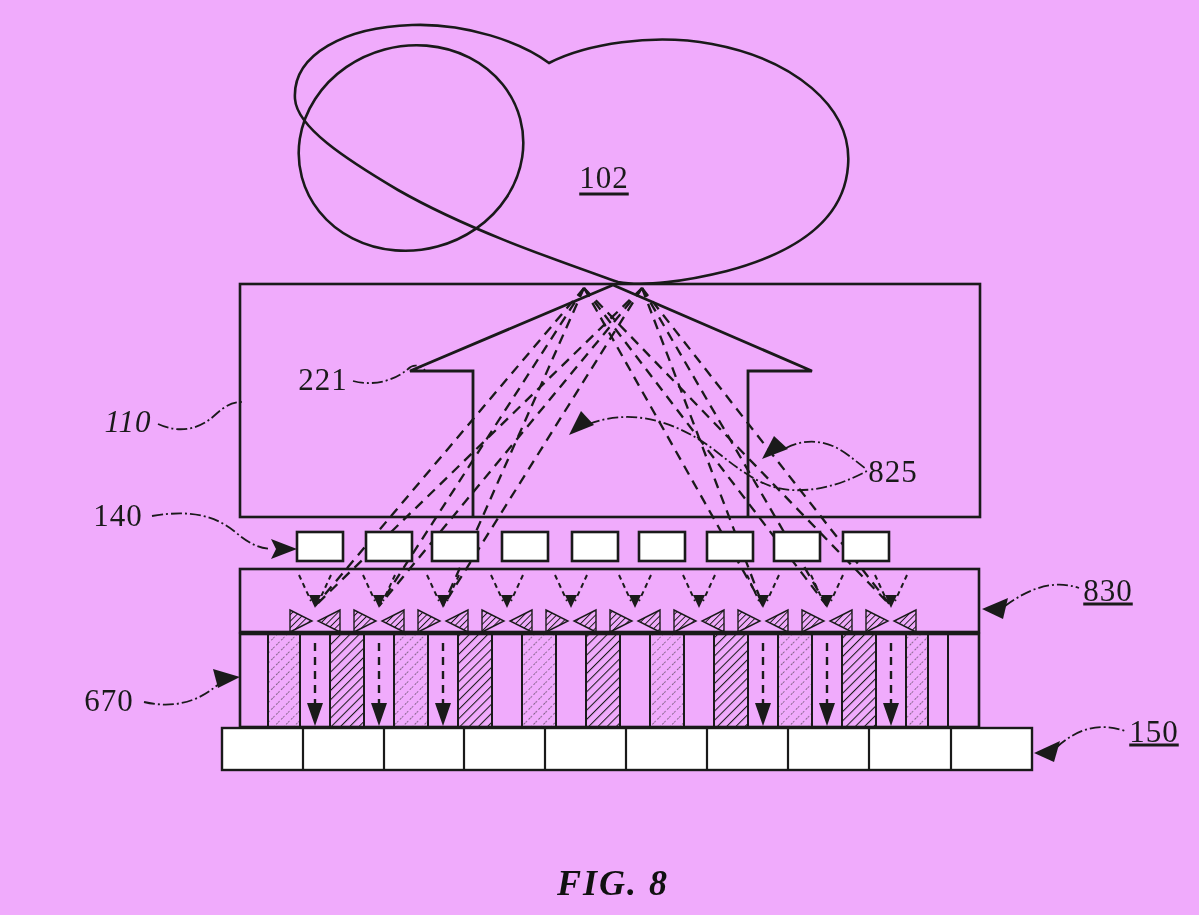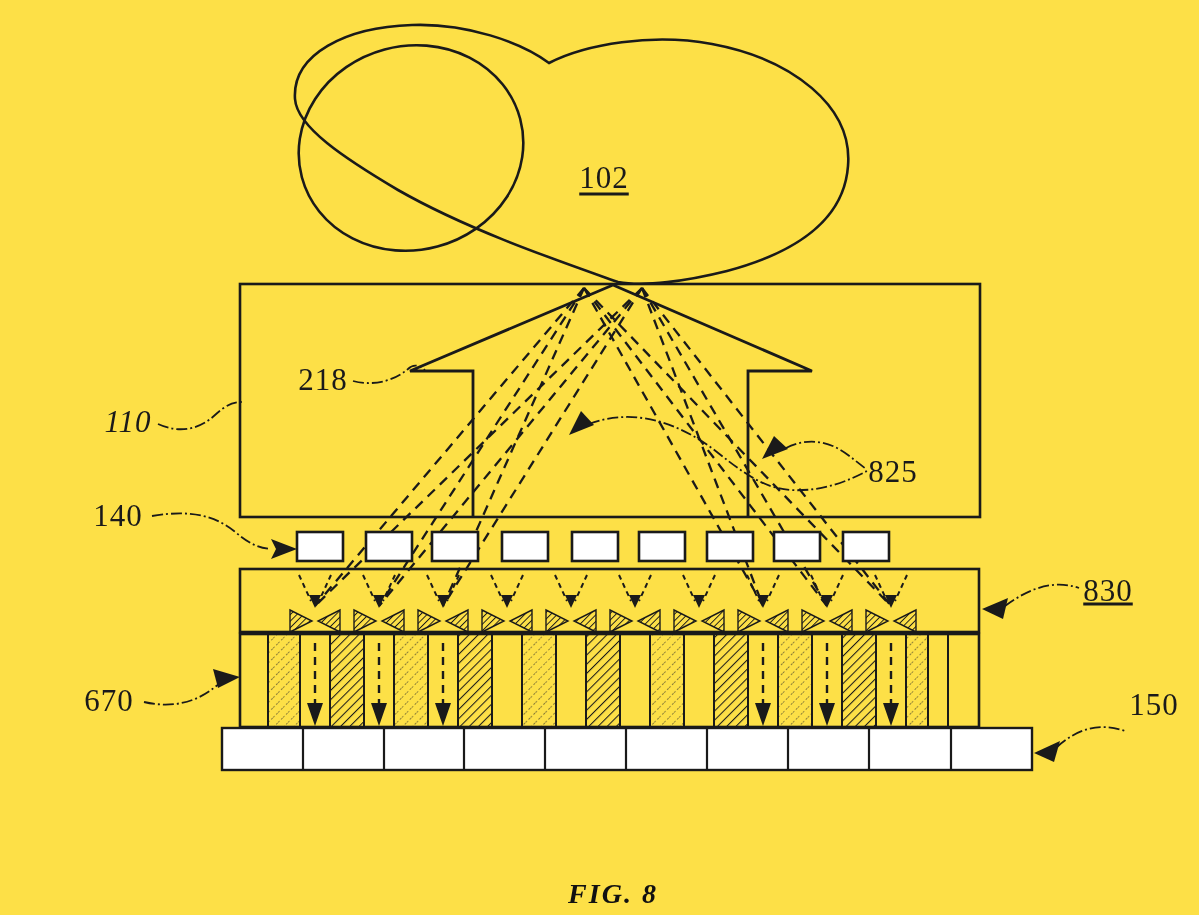--- a/index.html
+++ b/index.html
@@ -1,30 +1,30 @@
 <!DOCTYPE html>
 <html><head>
 <meta charset="utf-8">
 <style>
   html,body{margin:0;padding:0;background:#ffffff;}
   .stage{
-    position:relative;width:1199px;height:915px;background:#fde047;
+    position:relative;width:1199px;height:915px;background:#f0abfc;
     font-family:"Liberation Serif", serif;color:#1a1a1a;overflow:hidden;
   }
   .stage svg{position:absolute;left:0;top:0;}
   .lbl{
     position:absolute;transform:translate(-50%,-50%);
     font-size:31px;line-height:1;color:#1a1a1a;white-space:nowrap;
     letter-spacing:1px;
   }
   .lbl.u{text-decoration:underline;text-underline-offset:5px;}
   .caption{
     position:absolute;transform:translate(-50%,-50%);
-    font-size:28px;font-weight:bold;font-style:italic;letter-spacing:2px;
-    color:#111;white-space:nowrap;margin-top:11px;
+    font-size:36px;font-weight:bold;font-style:italic;letter-spacing:2px;
+    color:#111;white-space:nowrap;
   }
 </style>
 </head>
 <body>
 
 <div class="stage">
 
   <svg width="1199" height="915" viewBox="0 0 1199 915">
     <defs>
       <pattern id="hD" width="6.5" height="6.5" patternUnits="userSpaceOnUse" patternTransform="rotate(45)">
@@ -193,20 +193,20 @@
       <polygon points="569,435 581,411 594,425"></polygon>
       <polygon points="762,459 774,436 788,449"></polygon>
       <polygon points="982,609 1008,598 1003,619"></polygon>
       <polygon points="240,677 213,669 218,688"></polygon>
       <polygon points="1034,753 1060,741 1054,762"></polygon>
     </g>
   </svg>
 
   <div class="lbl u" style="left:604px;top:177px;">102</div>
   <div class="lbl" style="left:128px;top:421px;font-style:italic;">110</div>
-  <div class="lbl" style="left:323px;top:379px;">218</div>
+  <div class="lbl" style="left:323px;top:379px;">221</div>
   <div class="lbl" style="left:893px;top:471px;text-align:center;">825</div>
   <div class="lbl" style="left:118px;top:515px;">140</div>
   <div class="lbl" style="left:1108px;top:590px;text-decoration:underline;">830</div>
   <div class="lbl" style="left:109px;top:700px;">670</div>
-  <div class="lbl" style="left:1154px;top:704px;">150</div>
+  <div class="lbl" style="left:1154px;top:731px;text-decoration:underline;">150</div>
   <div class="caption" style="left:613px;top:883px;">FIG. 8</div>
 </div>
 
 </body></html>

